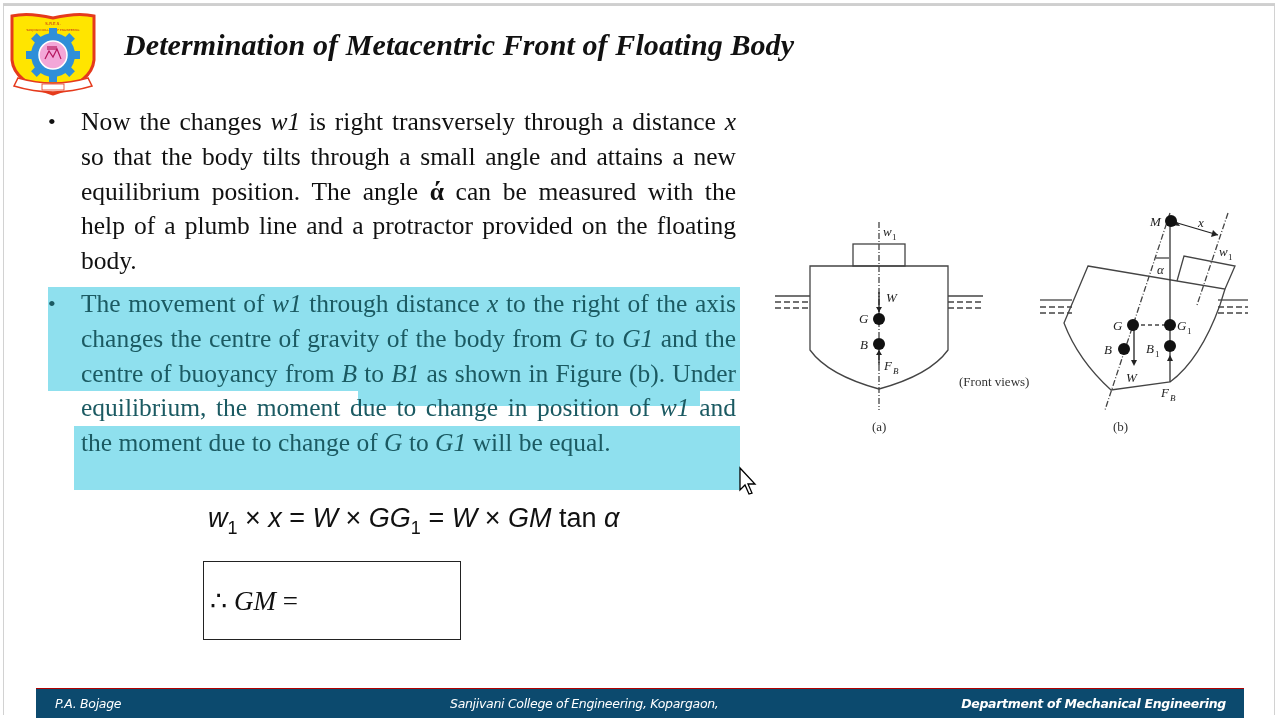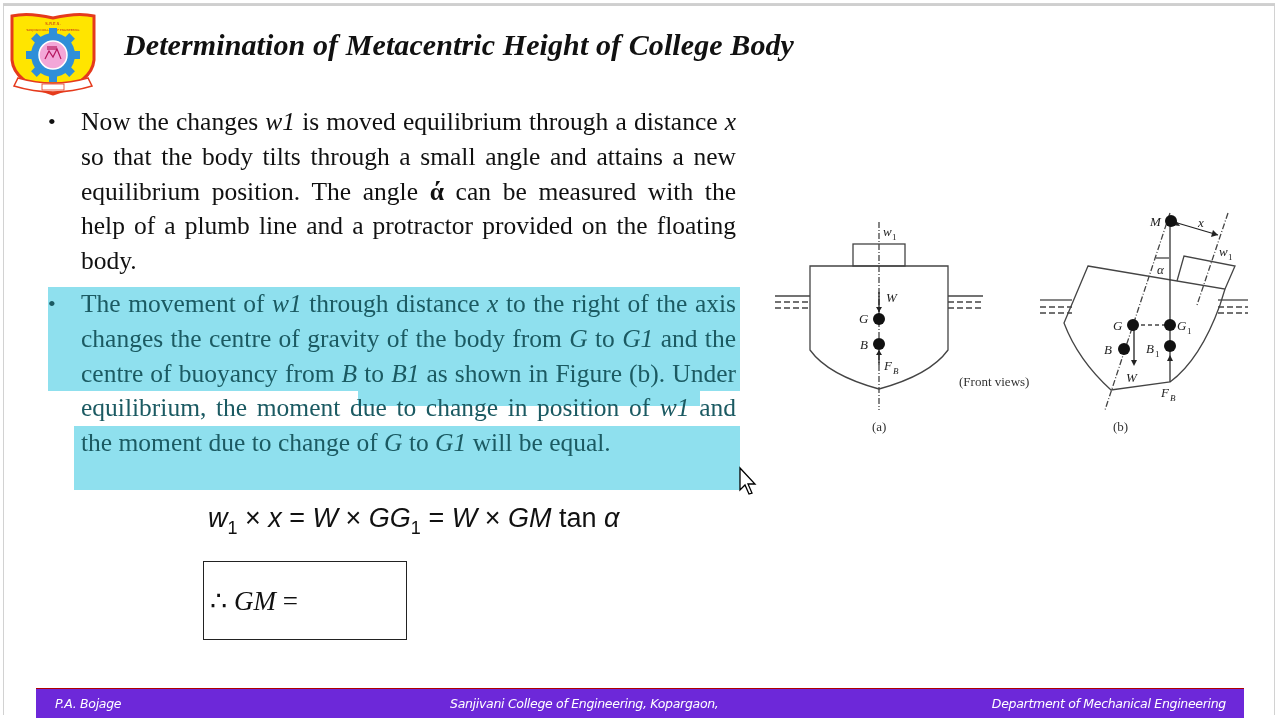--- a/index.html
+++ b/index.html
@@ -14,38 +14,38 @@
   .bullet .dot { position:absolute; left:4px; top:0; font-size:22px; }
   .para1 { margin-top:0; }
   .para2 { margin-top:8px; }
   .hl { position:absolute; background:#8fe0ee; z-index:0; }
   .para-wrap { position:relative; }
   .txt { position:relative; z-index:1; }
   .t-teal { color:#1b5a62; }
 
   .eq1 { position:absolute; left:208px; top:503px; font-size:27px; white-space:nowrap; font-family:Liberation Sans, sans-serif; }
   .eq1 sub { font-size:18px; font-style:normal; vertical-align:-7px; }
-  .eqbox { position:absolute; left:203px; top:561px; width:204px; height:79px; border:1.5px solid #222; box-sizing:border-box; }
+  .eqbox { position:absolute; left:203px; top:561px; width:258px; height:79px; border:1.5px solid #222; box-sizing:border-box; }
   .eqbox .lhs { position:absolute; left:6px; top:23px; font-size:27px; white-space:nowrap; }
   .frac { position:absolute; left:114px; top:8px; width:96px; text-align:center; font-size:27px; }
   .frac .num { display:block; height:32px; line-height:32px; }
   .frac .bar { display:block; height:1.5px; background:#222; margin:2px 0 4px; }
   .frac .den { display:block; line-height:30px; }
   .frac sub { font-size:18px; vertical-align:-6px; }
 
   .fig { position:absolute; left:770px; top:205px; width:490px; height:240px; }
   .fig svg text { font-family:"Liberation Serif", serif; }
 
   .cursor { position:absolute; left:738px; top:466px; width:20px; height:30px; }
 
-  .footer { position:absolute; left:36px; top:688px; width:1208px; height:30px; background:#6d28d9; border-top:1px solid #b00000; box-sizing:border-box; font-family:"DejaVu Sans", sans-serif; font-style:italic; font-size:12.5px; color:#fff; }
+  .footer { position:absolute; left:36px; top:688px; width:1208px; height:30px; background:#0c4a6e; border-top:1px solid #b00000; box-sizing:border-box; font-family:"DejaVu Sans", sans-serif; font-style:italic; font-size:12.5px; color:#fff; }
   .footer span { position:absolute; top:7px; white-space:nowrap; letter-spacing:-0.3px; }
   .f-left { left:19px; }
   .f-center { left:414px; }
-  .f-right { right:18px; }
+  .f-right { right:18px;font-weight:bold; }
 </style>
 </head>
 <body>
 
 <div class="frame"></div>
 <div class="topline"></div>
 
 <div class="logo">
   <svg width="90" height="88" viewBox="0 0 90 88">
     <path d="M4 6 Q20 2 45 8 Q70 2 86 6 L86 50 Q84 72 45 84 Q6 72 4 50 Z" fill="#ffe500" stroke="#e53a1c" stroke-width="3"></path>
@@ -65,26 +65,26 @@
       </g>
       <circle r="14" fill="#f3a7d8" stroke="#fff" stroke-width="1.5"></circle>
       <path d="M-8 4 L-4 -4 L0 2 L4 -6 L8 4" stroke="#b5165e" stroke-width="1.2" fill="none"></path>
       <rect x="-6" y="-9" width="10" height="4" fill="#b5165e" opacity="0.6"></rect>
     </g>
     <path d="M10 68 Q45 78 80 68 L84 76 Q45 88 6 76 Z" fill="#fff" stroke="#e53a1c" stroke-width="1.5"></path>
     <rect x="34" y="74" width="22" height="6" fill="#fff" stroke="#e53a1c" stroke-width="0.8"></rect>
   </svg>
 </div>
 
-<div class="title">Determination of Metacentric Height of College Body</div>
+<div class="title">Determination of Metacentric Front of Floating Body</div>
 
 <div class="bullet-list">
   <div class="bullet para1">
     <span class="dot">•</span>
-    <span class="txt" id="b1"><span>Now the changes </span><i>w1</i><span> is moved equilibrium through a distance </span><i>x</i><span> so that the body tilts through a small angle and attains a new equilibrium position. The angle  </span><b>ά</b><span> can be measured with the help of a plumb line and a protractor provided on the floating body.</span></span>
+    <span class="txt" id="b1"><span>Now the changes </span><i>w1</i><span> is right transversely through a distance </span><i>x</i><span> so that the body tilts through a small angle and attains a new equilibrium position. The angle  </span><b>ά</b><span> can be measured with the help of a plumb line and a protractor provided on the floating body.</span></span>
   </div>
   <div class="para-wrap para2">
     <div class="hl" style="left:4px; top:0px; width:692px; height:104px;"></div>
     <div class="hl" style="left:314px; top:104px; width:342px; height:15px;"></div>
     <div class="hl" style="left:30px; top:139px; width:666px; height:64px;"></div>
     <div class="bullet">
       <span class="dot txt t-teal">•</span>
       <span class="txt t-teal" id="b2"><span>The movement of </span><i>w1</i><span> through distance </span><i>x</i><span> to the right of the axis changes the centre of gravity of the body from </span><i>G</i><span> to </span><i>G1</i><span> and the centre of buoyancy from </span><i>B</i><span> to </span><i>B1</i><span> as shown in Figure (b). Under equilibrium, the moment due to change in position of </span><i>w1</i><span> and the moment due to change of </span><i>G</i><span> to </span><i>G1</i><span> will be equal.</span></span>
     </div>
   </div>

